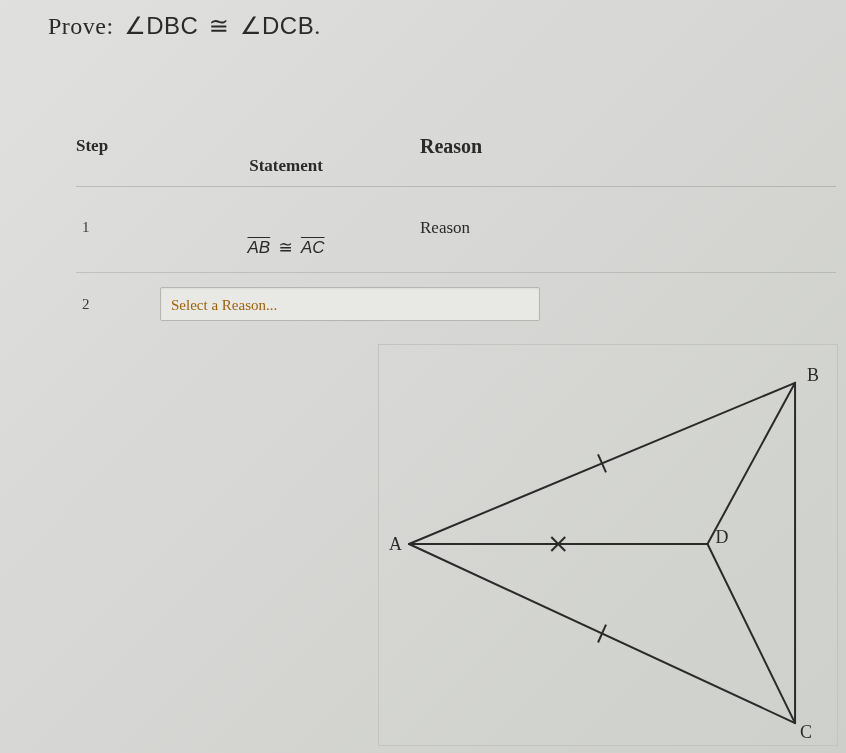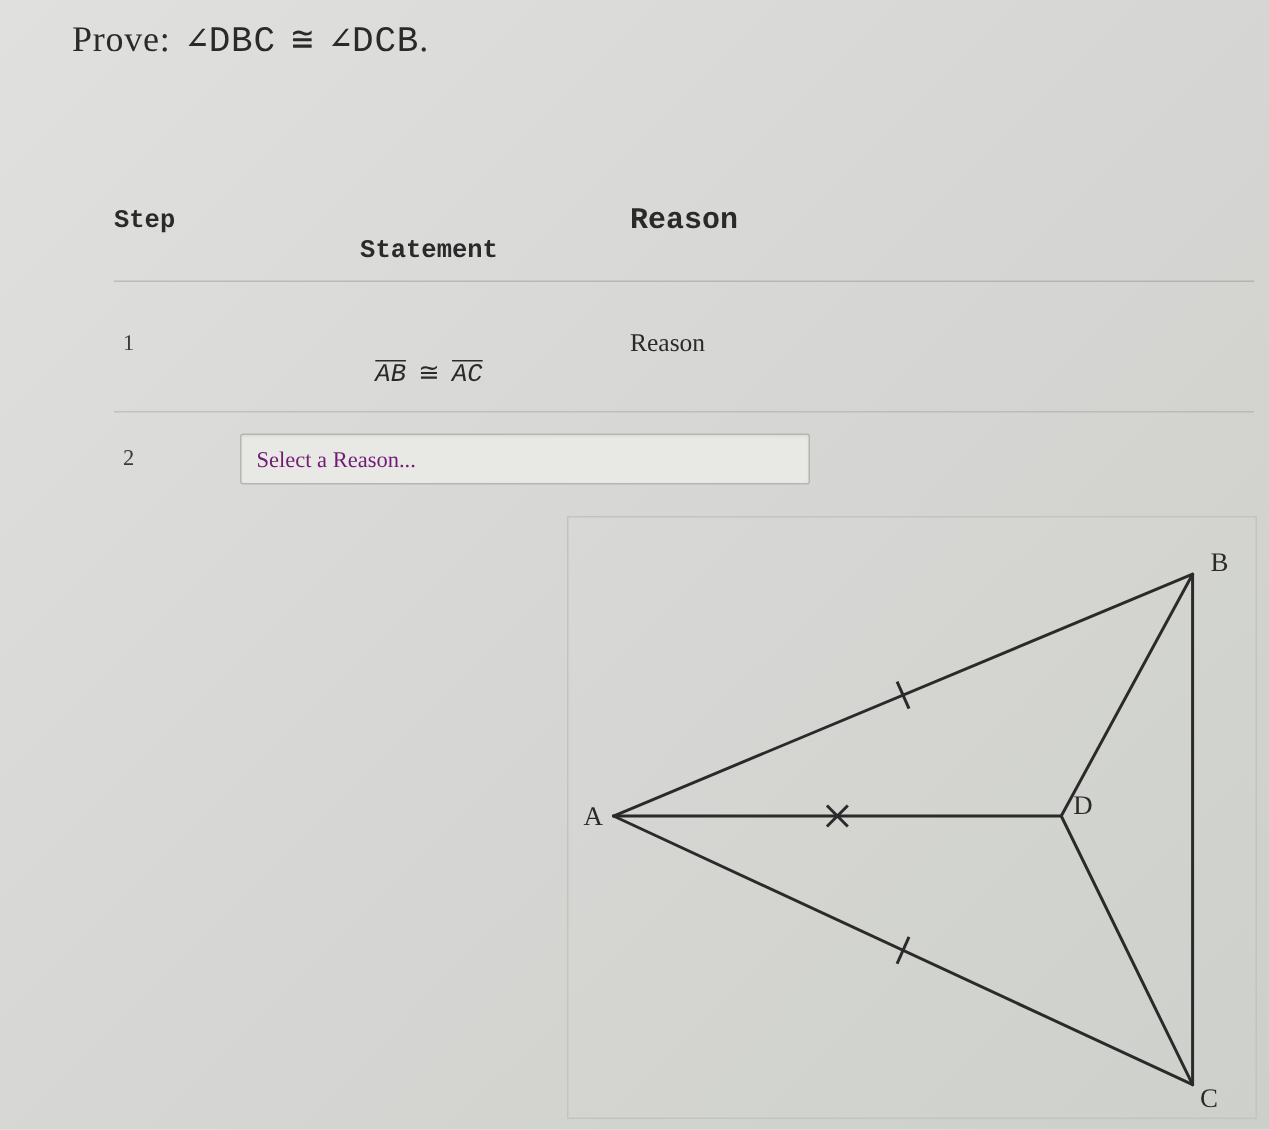--- a/index.html
+++ b/index.html
@@ -17,34 +17,33 @@
     padding: 12px 0 0 48px;
     width: 100%;
     height: 100%;
   }
   .prove-line {
     font-size: 24px;
     letter-spacing: 0.5px;
     margin-bottom: 70px;
   }
   .prove-label { margin-right: 4px; }
-  .math { font-family: Liberation Mono, monospace; font-style: italic; }
+  .math { font-family: Liberation Sans, sans-serif; font-style: italic; }
   .angle { font-style: normal; }
   .table-wrap {
     margin-left: 28px;
     width: 760px;
   }
   .hdr-row, .data-row {
     display: flex;
     align-items: center;
   }
   .hdr-row {
     border-bottom: 1px solid rgba(0,0,0,0.15);
     padding: 6px 0 10px 0;
-    font-family: Liberation Mono, monospace;
   }
   .col-step { width: 80px; font-weight: bold; font-size: 17px; }
   .col-stmt { width: 260px; font-weight: bold; font-size: 17px; text-align: center; margin-top: 40px;}
   .col-reason { flex: 1; font-weight: bold; font-size: 20px; padding-left: 4px;}
   .data-row .col-step { font-size: 15px; text-align: left; padding-left: 6px; font-weight: normal; color:#3a3a3a;}
   .data-row .col-stmt { font-size: 17px; font-weight: normal; text-align: center; }
   .data-row .col-reason { font-size: 17px; font-weight: normal; }
   .row1 {
     border-bottom: 1px solid rgba(0,0,0,0.12);
     padding: 10px 0 14px 0;
@@ -85,21 +84,21 @@
     border-top: 2.5px solid transparent;
     border-bottom: 2.5px solid transparent;
   }
   .reason-select {
     width: 380px;
     height: 34px;
     line-height: 34px;
     padding: 0 10px;
     border: 1px solid #b6b6b1;
     background: #e8e8e4;
-    color: #701a75;
+    color: #a16207;
     font-size: 15px;
     border-radius: 2px;
     box-shadow: inset 0 1px 2px rgba(0,0,0,0.06);
     cursor: pointer;
   }
   .figure-box {
     position: absolute;
     left: 378px;
     top: 344px;
     width: 460px;

